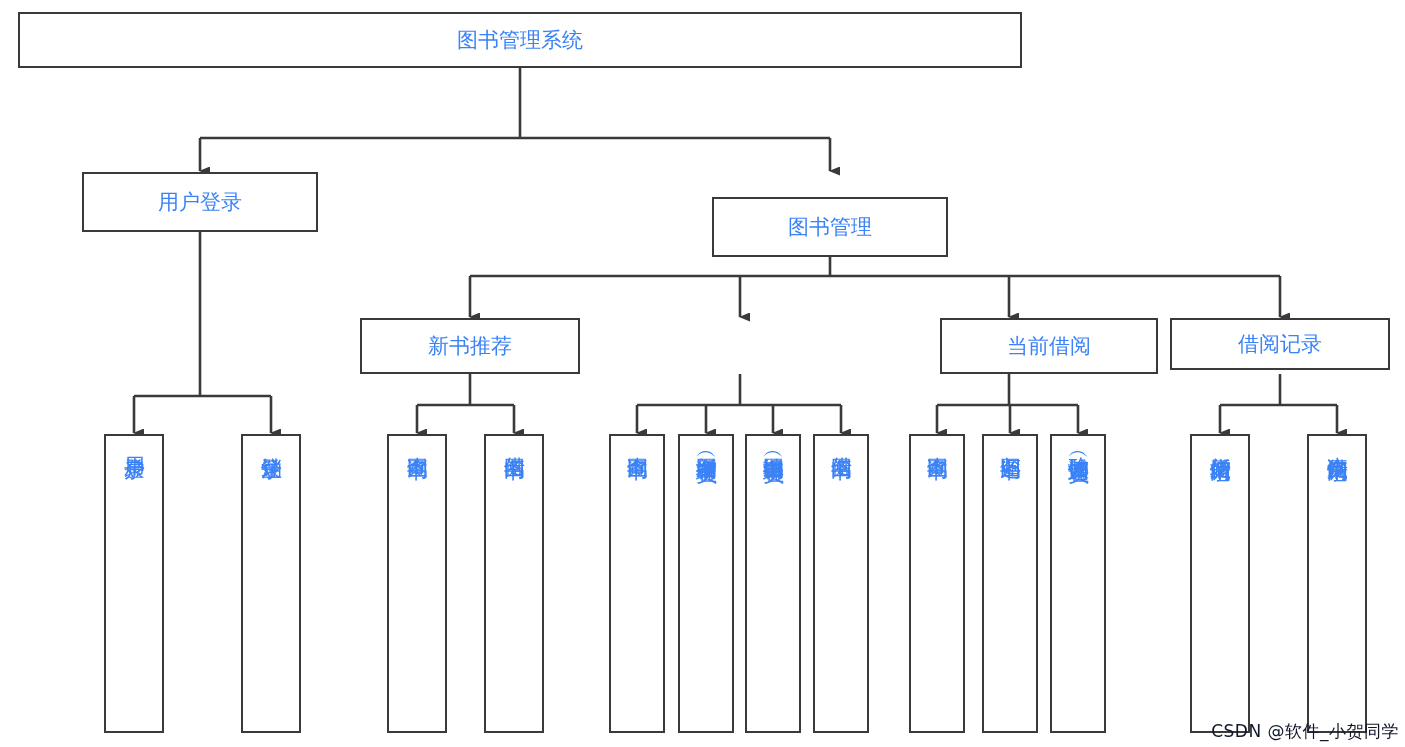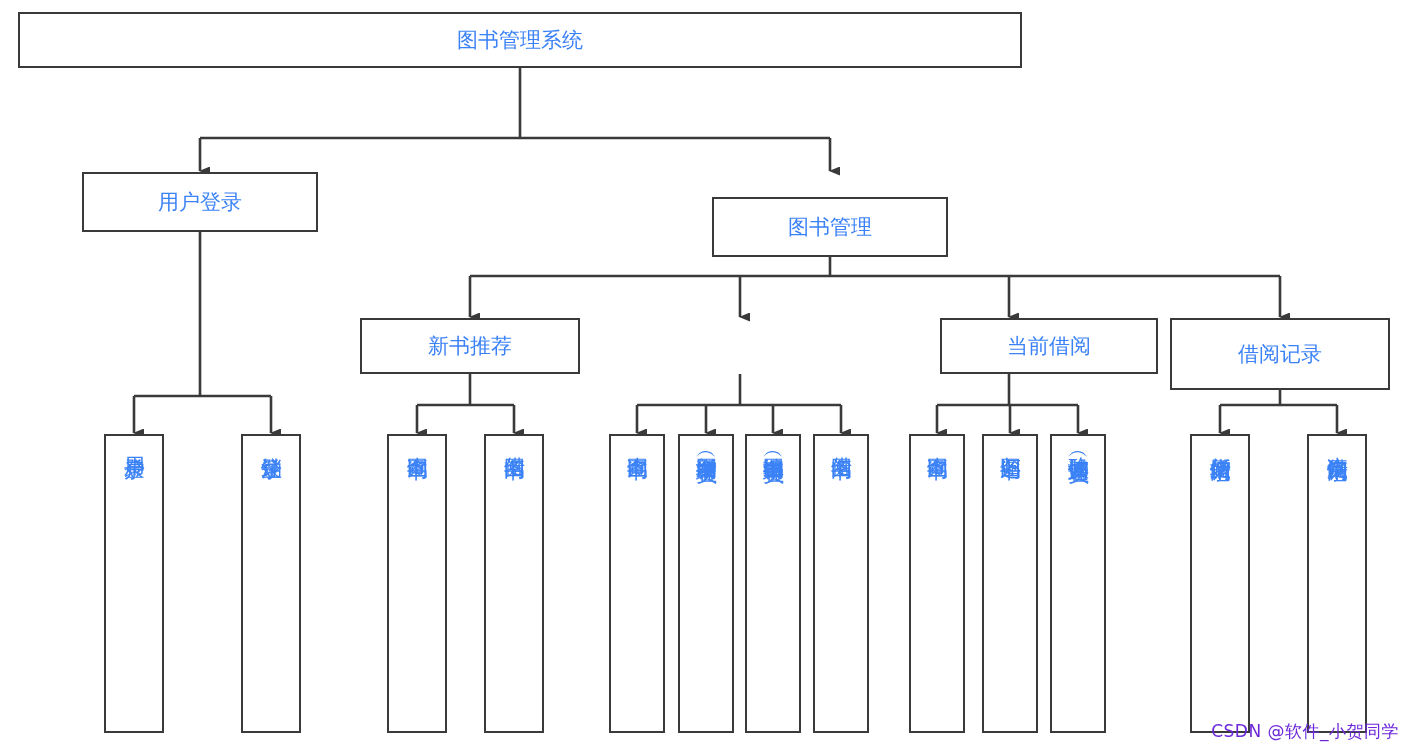--- a/index.html
+++ b/index.html
@@ -62,21 +62,21 @@
     font-size: 21px;
     line-height: 1.0;
     letter-spacing: 1px;
     white-space: nowrap;
   }
   #watermark {
     position: absolute;
     right: 6px;
     bottom: 4px;
     font-size: 17px;
-    color: #6d28d9;
+    color: #0f172a;
     letter-spacing: 0.5px;
     z-index: 5;
     white-space: nowrap;
   }
 </style>
 </head>
 <body>
 
 <div id="diagram-root">
 
@@ -133,21 +133,21 @@
   <div class="node horiz" style="left: 712px; top: 172px; width: 236px; height: 60px; margin-top: 25px;">
     <span class="node-label">图书管理</span>
   </div>
 
   <div class="node horiz" style="left: 360px; top: 318px; width: 220px; height: 56px;">
     <span class="node-label">新书推荐</span>
   </div>
   <div class="node horiz" style="left: 900px; top: 318px; width: 218px; height: 56px; margin-left: 40px;">
     <span class="node-label">当前借阅</span>
   </div>
-  <div class="node horiz" style="left: 1170px; top: 318px; width: 220px; height: 72px;">
+  <div class="node horiz" style="left: 1170px; top: 318px; width: 220px; height: 52px;">
     <span class="node-label">借阅记录</span>
   </div>
 
   <div class="node vert" style="left: 104px; top: 434px; width: 60px; height: 299px;">
     <span class="node-label">用户登录</span>
   </div>
   <div class="node vert" style="left: 241px; top: 434px; width: 60px; height: 299px;">
     <span class="node-label">注销登录</span>
   </div>
   <div class="node vert" style="left: 387px; top: 434px; width: 60px; height: 299px;">

